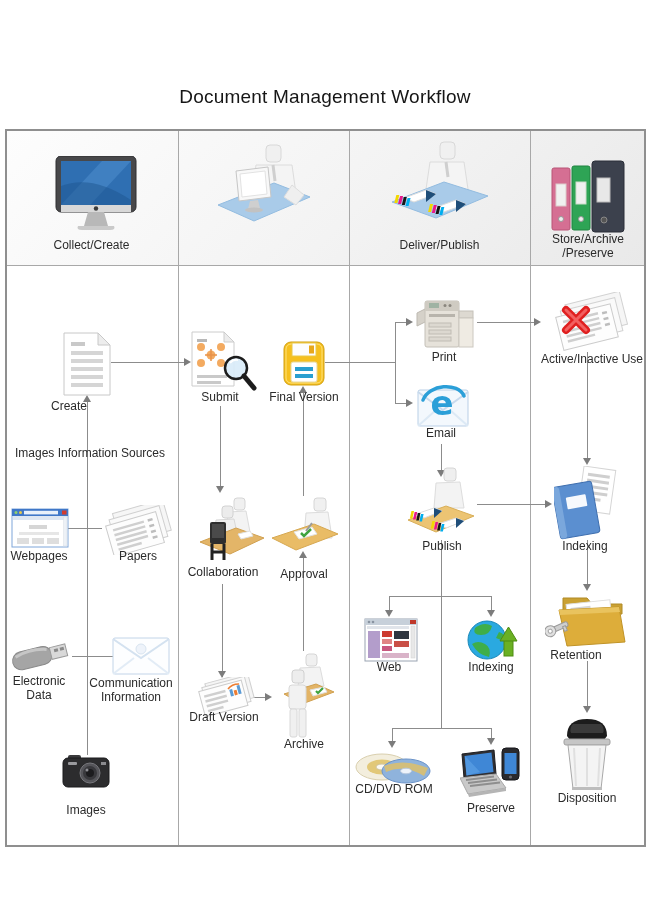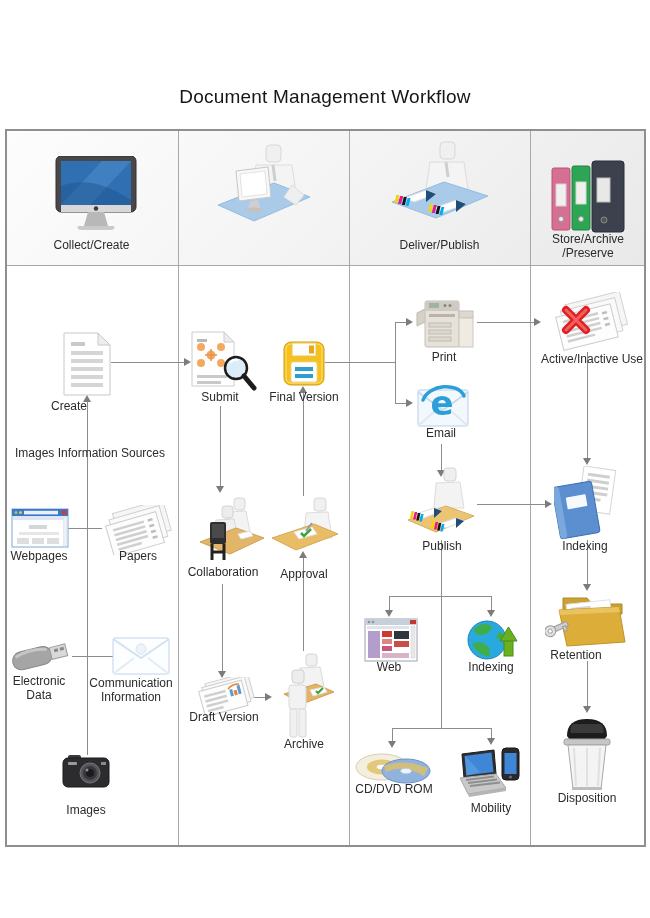--- a/index.html
+++ b/index.html
@@ -403,21 +403,21 @@
       <rect x="44.5" y="7" width="12" height="21" fill="#3f87d6"></rect>
       <circle cx="50.5" cy="31" r="1.6" fill="#6a6a70"></circle>
       <path d="M2 8 L34 4 L36 28 L4 32 Z" fill="#2f2f33" stroke="#1d1d21"></path>
       <path d="M4.5 10 L31.5 6.5 L33.5 26 L6.5 29.5 Z" fill="#3f87d6"></path>
       <path d="M5 10 L20 26 L6.5 29.5 Z" fill="#5ba0e4" opacity=".7"></path>
       <path d="M0 32 L36 28 L46 42 L8 48 Z" fill="#c9c9c9" stroke="#a8a8a8"></path>
       <path d="M6 34 L34 30.5 M8 37 L37 33.5 M10 40 L40 36.5" stroke="#8e8e8e" stroke-width="2"></path>
       <path d="M8 48 L46 42 L46 45 L9 51 Z" fill="#b5b5b5"></path>
     </svg>
   </div>
-  <div class="lbl" style="left:431px;top:801px;width:120px">Mobility</div>
+  <div class="lbl" style="left:431px;top:801px;width:120px">Preserve</div>
 
   <div class="node" style="left:540px;top:292px">
     <svg width="94" height="62" viewBox="0 0 94 62">
       <g transform="rotate(-14 47 31)">
         <rect x="30" y="8" width="56" height="34" fill="#f6f6f6" stroke="#d2d2d2"></rect>
         <rect x="24" y="13" width="56" height="34" fill="#fafafa" stroke="#d2d2d2"></rect>
         <rect x="18" y="18" width="56" height="34" fill="#fdfdfd" stroke="#cccccc"></rect>
         <rect x="24" y="23" width="36" height="2.5" fill="#cfcfcf"></rect>
         <rect x="24" y="28" width="36" height="2.5" fill="#cfcfcf"></rect>
         <rect x="24" y="33" width="36" height="2.5" fill="#cfcfcf"></rect>

